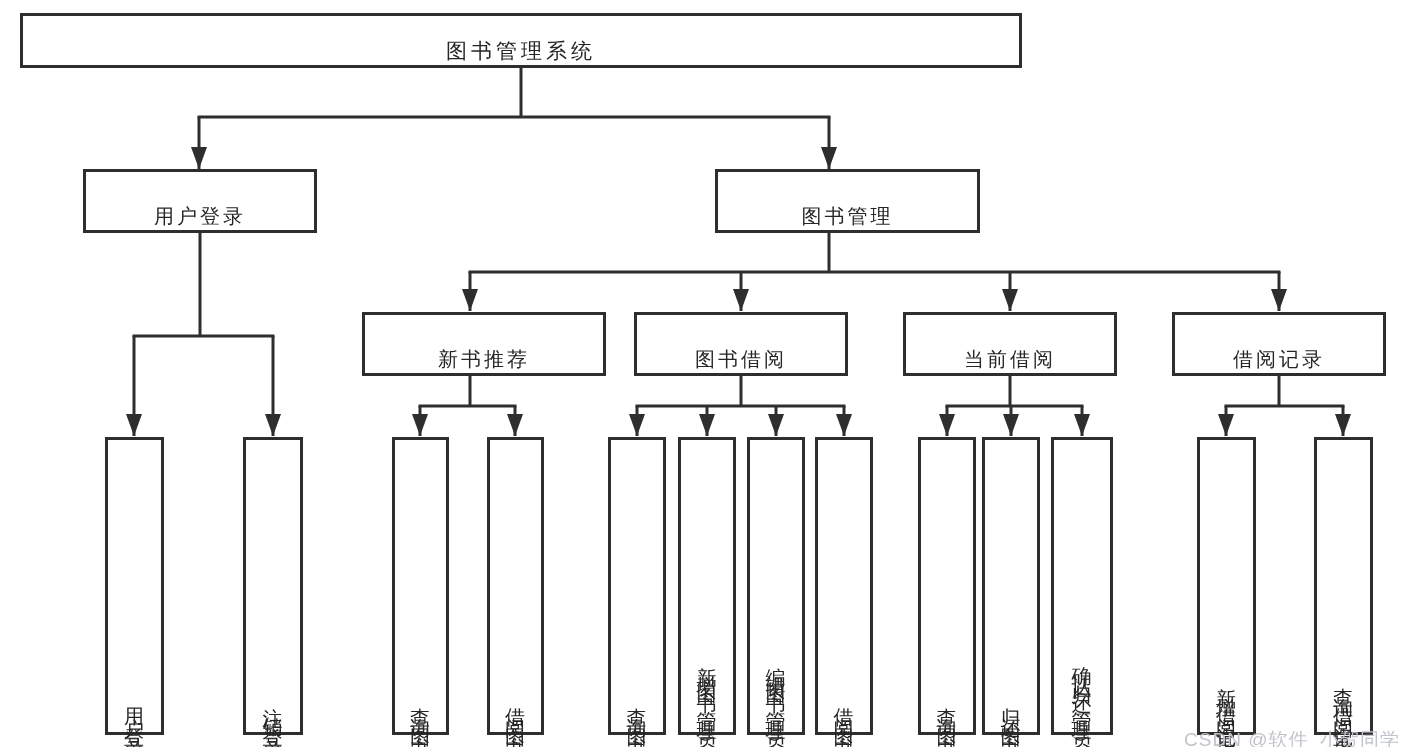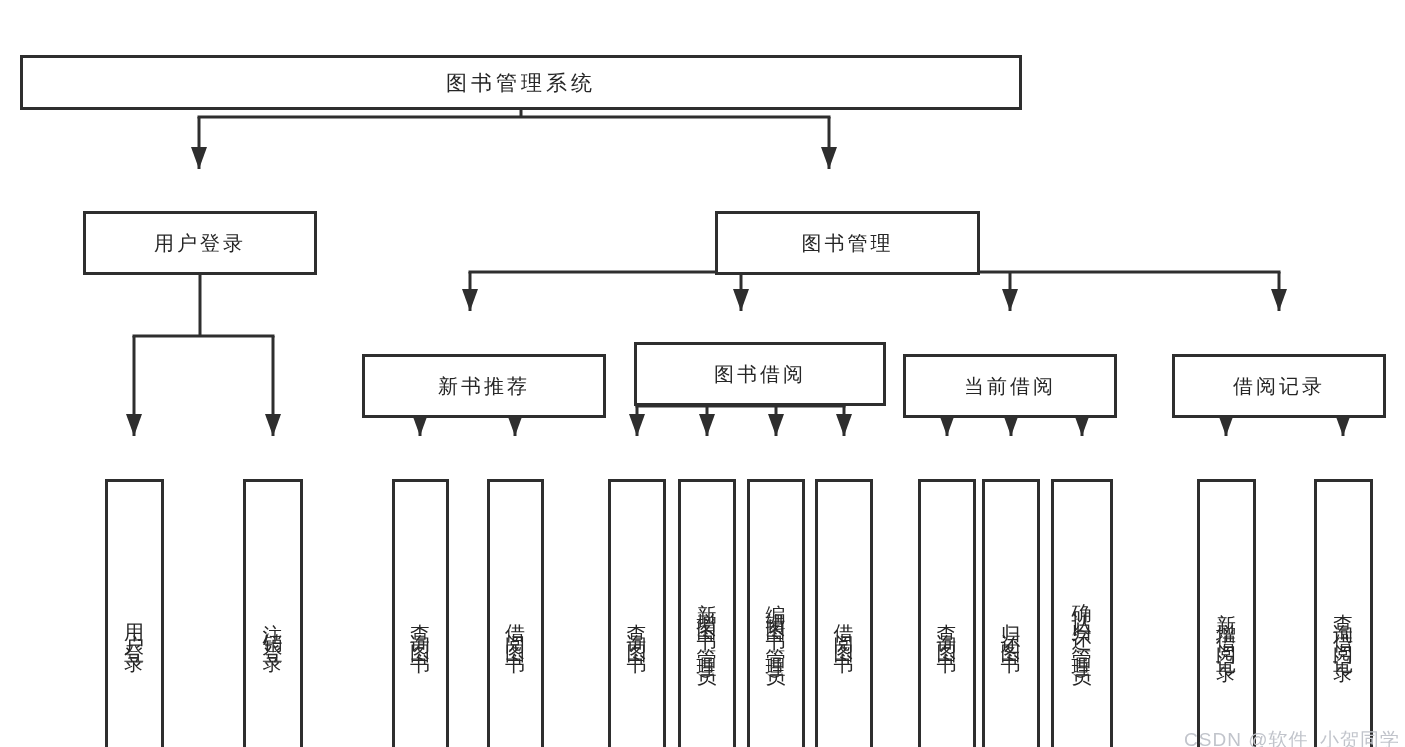--- a/index.html
+++ b/index.html
@@ -20,24 +20,23 @@
     left: 0;
     top: 0;
     pointer-events: none;
   }
   .node {
     position: absolute;
     box-sizing: border-box;
     border: 3px solid #2e2e2e;
     background: #ffffff;
     display: flex;
-    align-items: center;
+    align-items: flex-end;
     justify-content: center;
     color: #262626;
-    margin-top: 42px;
   }
   .node-h span {
     font-size: 20px;
     letter-spacing: 3px;
     white-space: nowrap;
   }
   .node-root span {
     font-size: 21px;
     letter-spacing: 4px;
   }
@@ -123,21 +122,21 @@
   <div class="node node-h" style="left:83px; top:169px; width:234px; height:64px">
     <span>用户登录</span>
   </div>
   <div class="node node-h" style="left:715px; top:169px; width:265px; height:64px">
     <span>图书管理</span>
   </div>
 
   <div class="node node-h" style="left:362px; top:312px; width:244px; height:64px">
     <span>新书推荐</span>
   </div>
-  <div class="node node-h" style="left:634px; top:300px; width:252px; height:64px">
+  <div class="node node-h" style="left:634px; top:312px; width:214px; height:64px">
     <span>图书借阅</span>
   </div>
   <div class="node node-h" style="left:1172px; top:312px; width:214px; height:64px">
     <span>借阅记录</span>
   </div>
   <div class="node node-h" style="left:903px; top:312px; width:214px; height:64px">
     <span>当前借阅</span>
   </div>
 
   <div class="node node-v" style="left:105px; top:437px; width:59px; height:298px">

